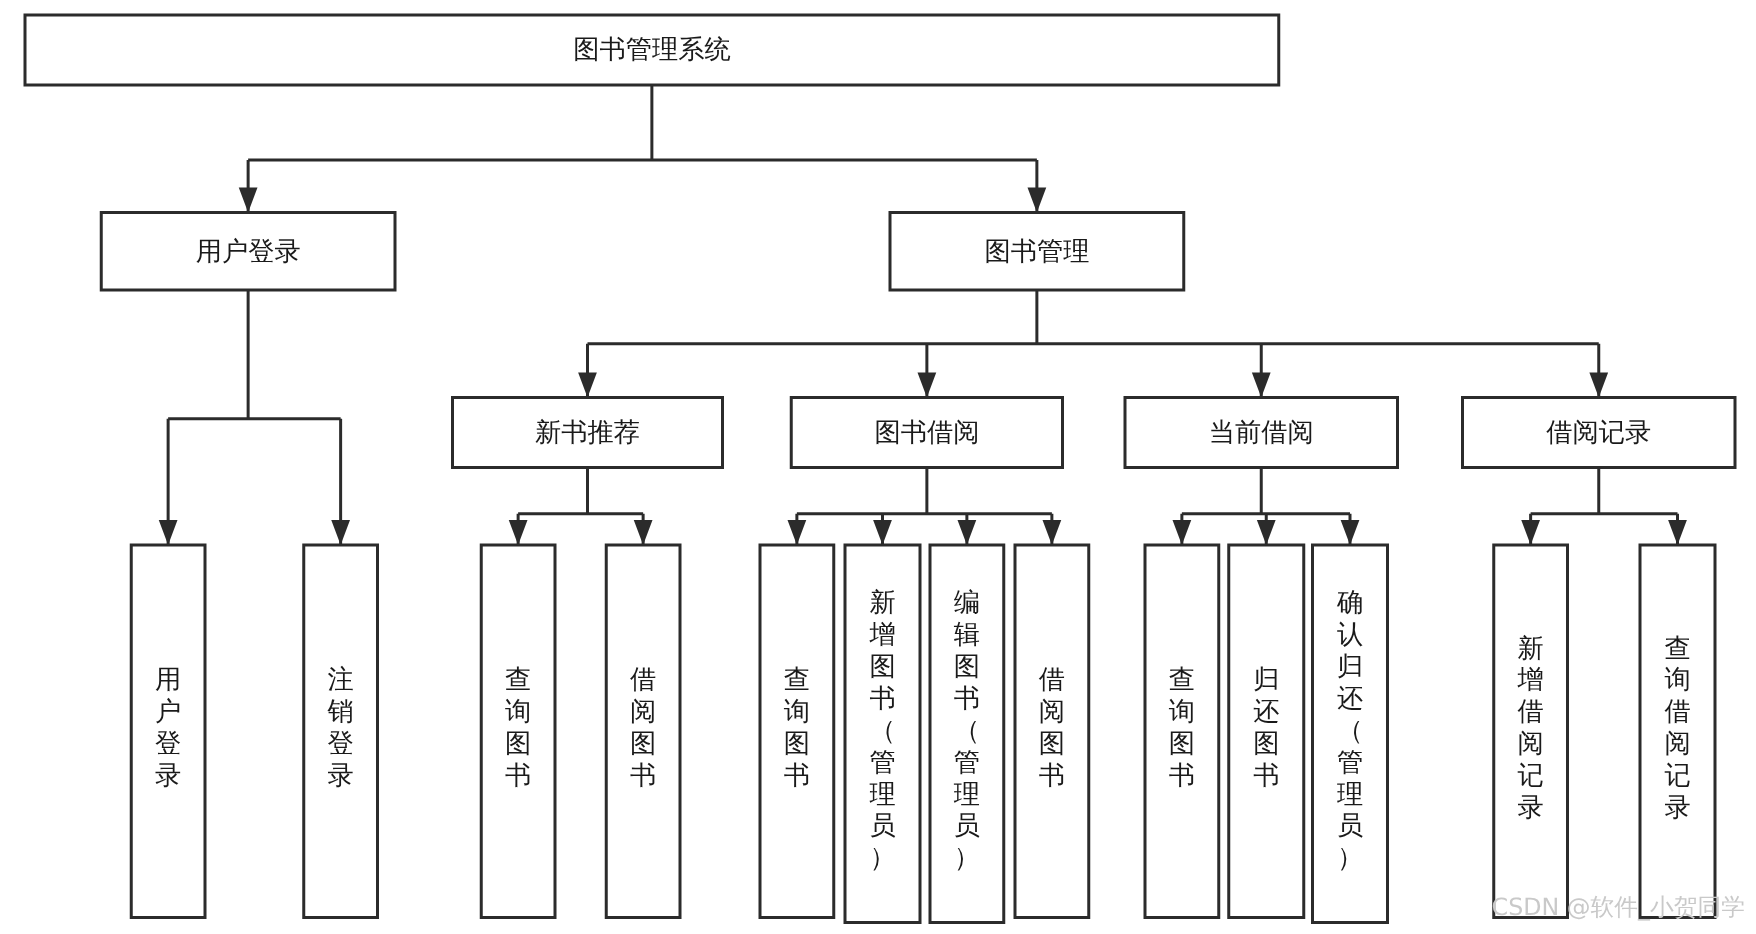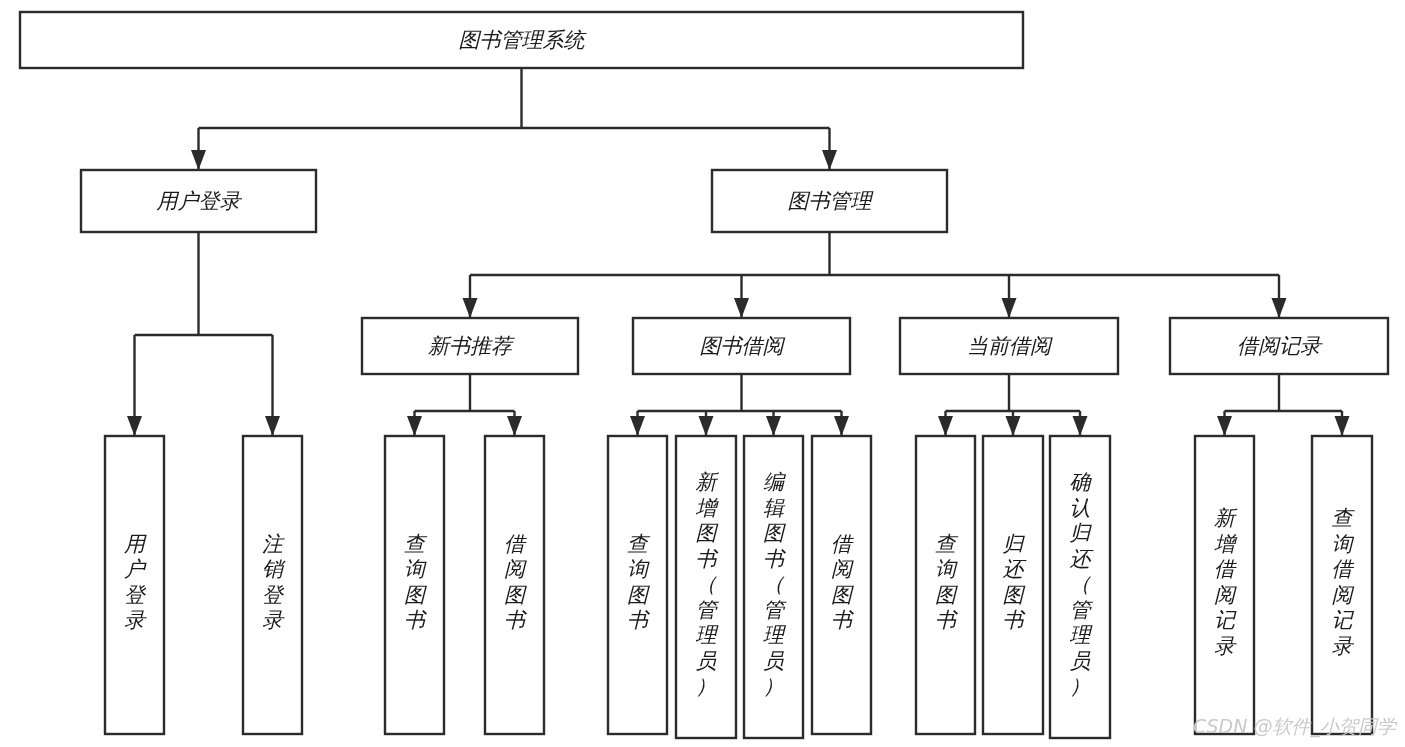--- a/index.html
+++ b/index.html
@@ -10,21 +10,20 @@
   }
   body {
     font-family: "Liberation Sans", "DejaVu Sans", sans-serif;
   }
   #diagram-root {
     position: relative;
     width: 1405px;
     height: 747px;
     background: #ffffff;
     overflow: hidden;
-    font-style: italic;
   }
   svg.diagram-canvas {
     position: absolute;
     top: 0;
     left: 0;
     width: 1405px;
     height: 747px;
     display: block;
   }
   .node-box {

